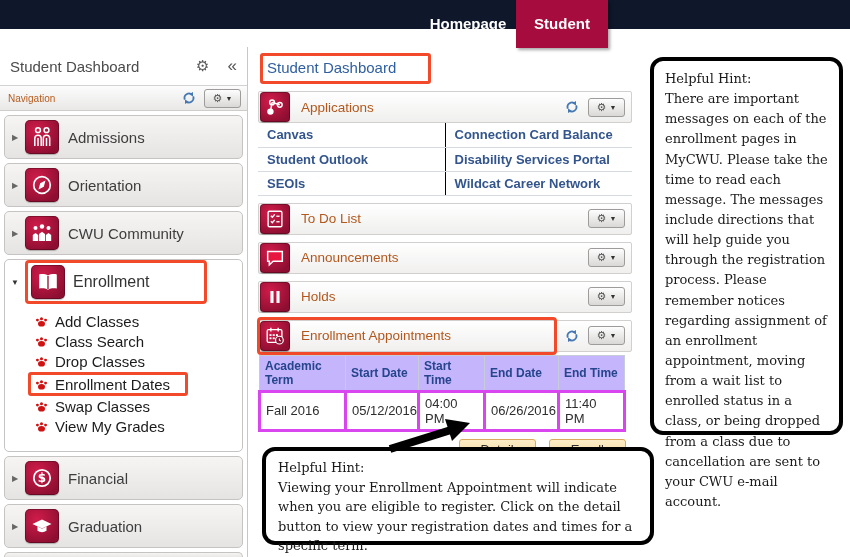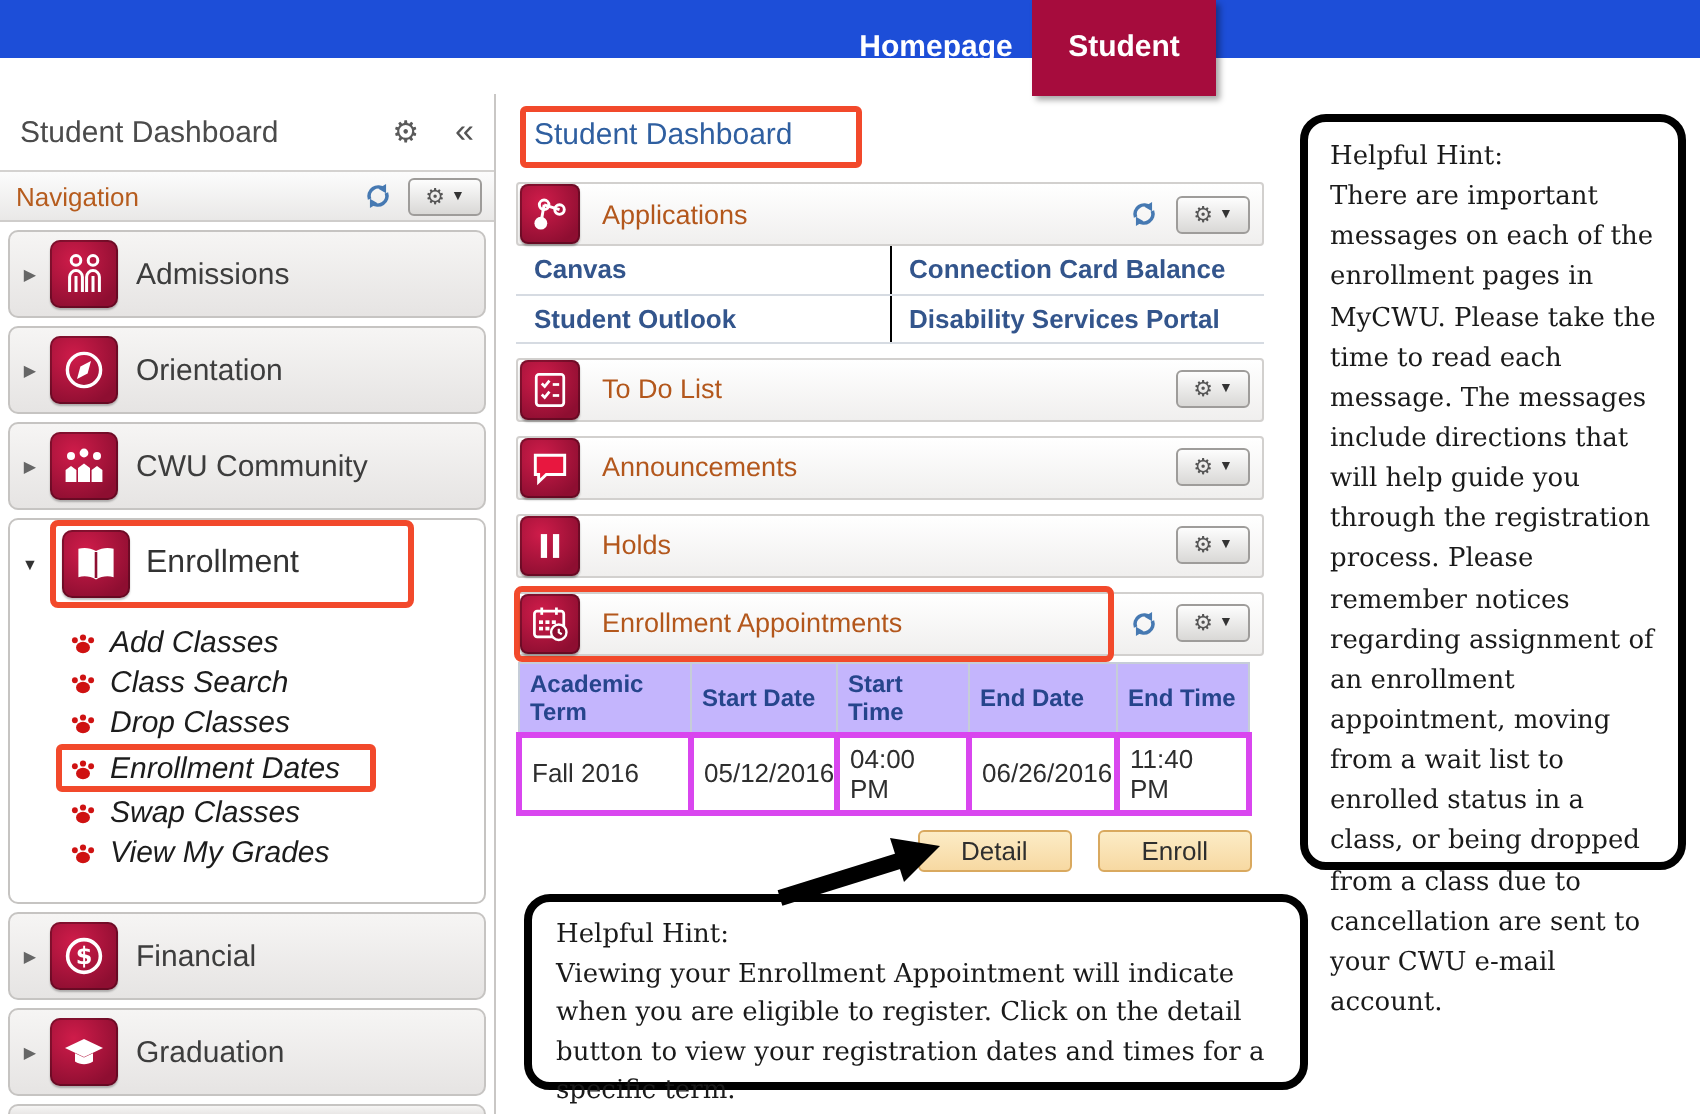--- a/index.html
+++ b/index.html
@@ -3,21 +3,21 @@
 <meta charset="utf-8">
 <style>
   * { margin:0; padding:0; box-sizing:border-box; }
   html,body { width:850px; height:557px; }
   body {
     position:relative; overflow:hidden; background:#fff;
     font-family:"Liberation Sans", sans-serif; color:#333;
   }
 
   
-  .topbar { position:absolute; left:0; top:0; width:850px; height:29px; background:#1d4ed8; }
+  .topbar { position:absolute; left:0; top:0; width:850px; height:29px; background:#0f172a; }
   .tab-home {
     position:absolute; left:422px; top:0; width:92px; height:47px; line-height:47px;
     text-align:center; color:#fff; font-weight:bold; font-size:15px; cursor:pointer;
   }
   .tab-student {
     position:absolute; left:516px; top:0; width:92px; height:48px; line-height:47px;
     text-align:center; color:#fff; font-weight:bold; font-size:15px; background:#a60c3d;
     box-shadow:2px 2px 3px rgba(0,0,0,.35); cursor:pointer;
   }
 
@@ -27,21 +27,21 @@
     background:#fff; border-right:1px solid #c9c7c5;
   }
   .sb-header { height:38px; display:flex; align-items:center; padding:0 10px; }
   .sb-title { font-size:15px; color:#4b4b4b; flex:1; }
   .sb-gear { font-family:"DejaVu Sans",sans-serif; font-size:15px; color:#5a5a5a; margin-right:18px; cursor:pointer; }
   .sb-collapse { font-size:17px; color:#555; cursor:pointer; }
   .navbar {
     height:26px; display:flex; align-items:center; padding:0 6px 0 8px;
     background:linear-gradient(#fcfcfc,#e9e8e7); border-top:1px solid #d4d2d0; border-bottom:1px solid #cfcdcb;
   }
-  .nav-label { font-size:13px; color:#b65c1e; flex:1; }
+  .nav-label { font-size:10px; color:#b65c1e; flex:1; }
   .menu { padding:4px 3px; }
   .card {
     position:relative; height:44px; margin:0 1px 4px 1px; display:flex; align-items:center;
     border:1px solid #c6c4c2; border-radius:5px;
     background:linear-gradient(#f6f5f4,#e6e4e3); cursor:pointer;
   }
   .card .tri { width:20px; text-align:center; font-size:8px; color:#666; }
   .tile {
     width:34px; height:34px; border-radius:5px; flex:0 0 34px;
     background:radial-gradient(circle at 35% 30%, #cf1c4a, #8e0e31 78%);
@@ -53,21 +53,21 @@
     margin:0 1px 4px 1px; border:1px solid #c6c4c2; border-radius:5px; background:#fff;
   }
   .group-header { position:relative; height:44px; display:flex; align-items:center; cursor:pointer; }
   .group-header .tri { width:20px; text-align:center; font-size:8px; color:#333; }
   .hl-inline {
     display:flex; align-items:center; border:3px solid #f2492b; border-radius:4px;
     padding:2px 55px 2px 3px;
   }
   .sublist { list-style:none; padding:8px 0 14px 30px; }
   .sub-item { display:flex; align-items:center; gap:7px; height:19px; margin-bottom:1px;
-              font-size:15px; color:#1c1c1c; cursor:pointer;font-style:italic; }
+              font-size:15px; color:#1c1c1c; cursor:pointer; }
   .sub-item.boxed { border:3px solid #f2492b; border-radius:3px; width:160px;
                     padding:0 4px; margin-left:-7px; height:24px; }
   .card.partial { height:6px; margin-bottom:0; border-bottom:none; border-radius:5px 5px 0 0; }
 
   
   .main { position:absolute; left:258px; top:47px; width:374px; }
   .page-title-box {
     display:inline-block; margin:6px 0 0 2px; border:3px solid #f2492b; border-radius:3px;
     padding:3px 32px 4px 4px;
   }
@@ -337,20 +337,24 @@
     </div>
     <table class="apps-grid">
       <tbody>
           <tr>
         <td>Canvas</td>
         <td>Connection Card Balance</td>
       </tr>
       <tr>
         <td>Student Outlook</td>
         <td>Disability Services Portal</td>
+      </tr>
+      <tr>
+        <td>SEOIs</td>
+        <td>Wildcat Career Network</td>
       </tr>
     </tbody>
       </table>
   </div>
 
   
   <div class="section">
     <div class="sec-header">
       <span class="sec-tile">
         <svg width="22" height="22" viewBox="0 0 24 24" fill="none" stroke="#fff" stroke-width="1.5">

